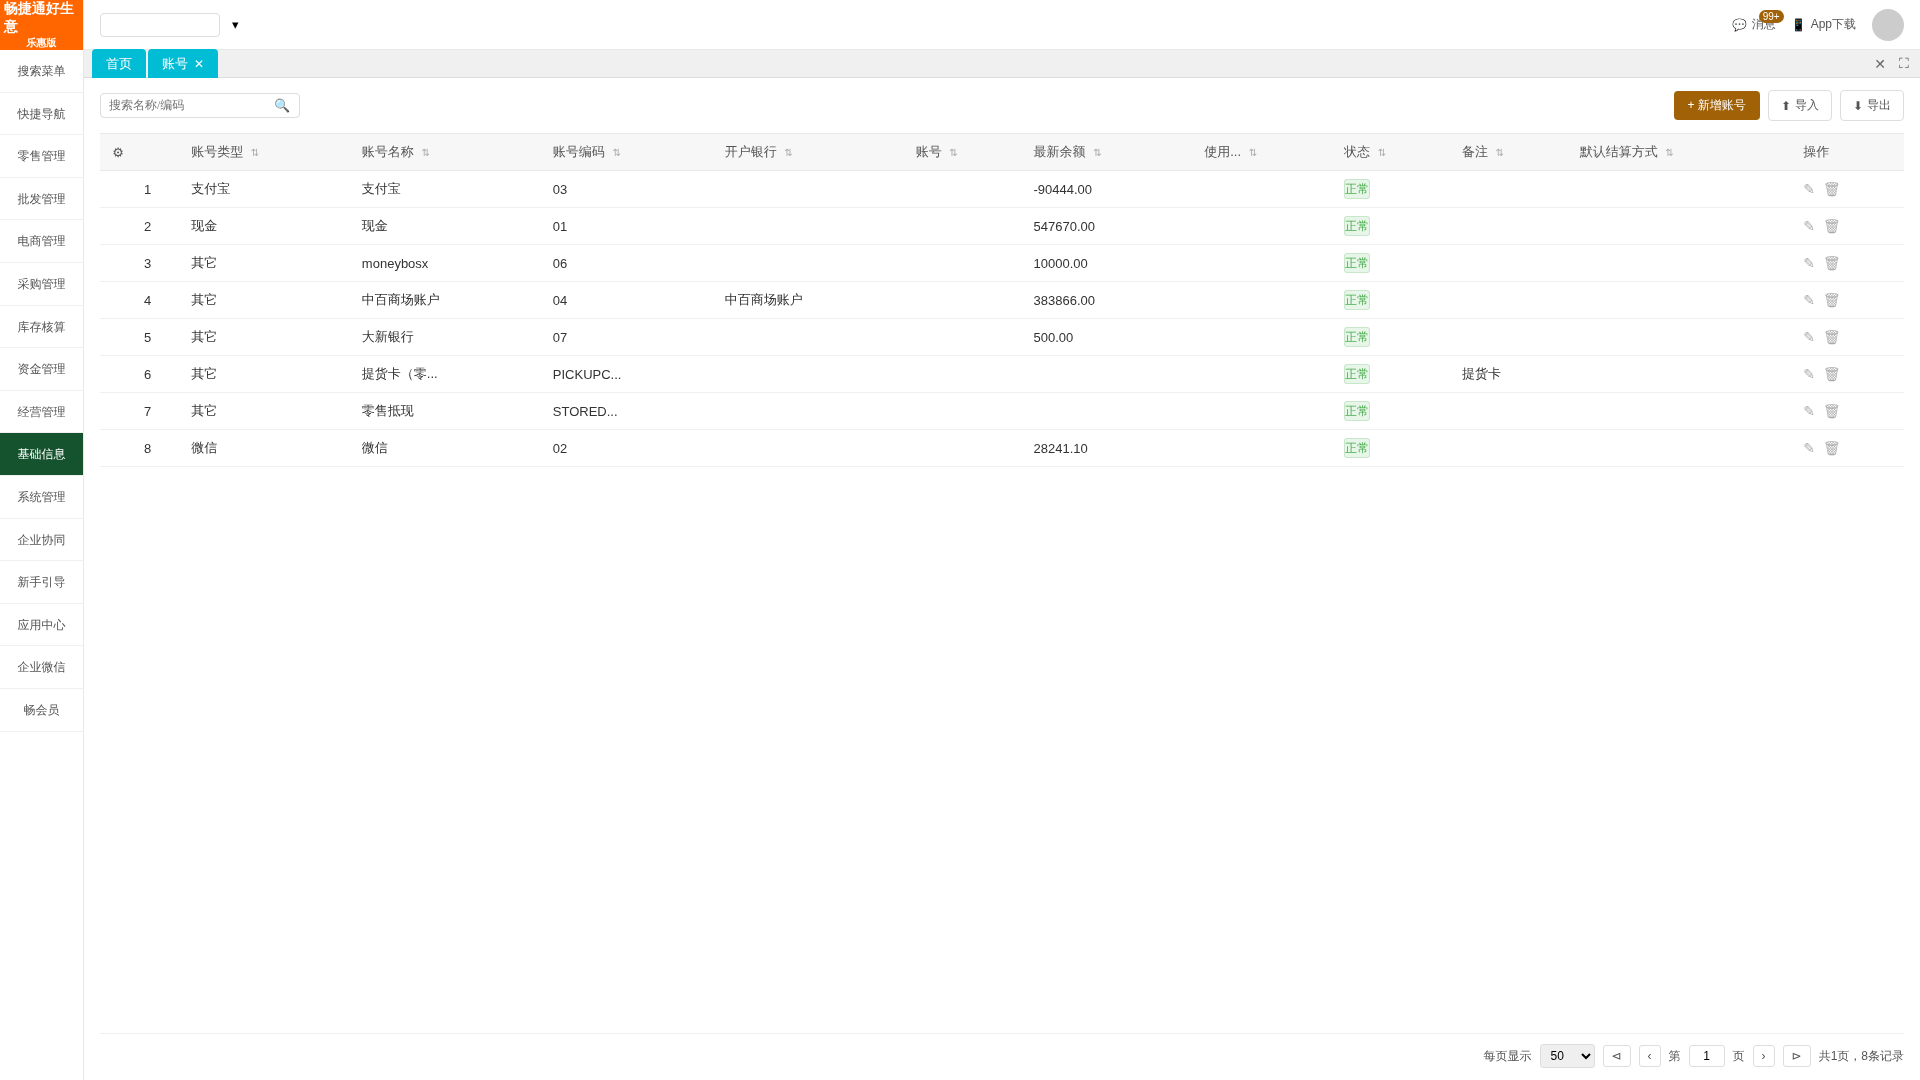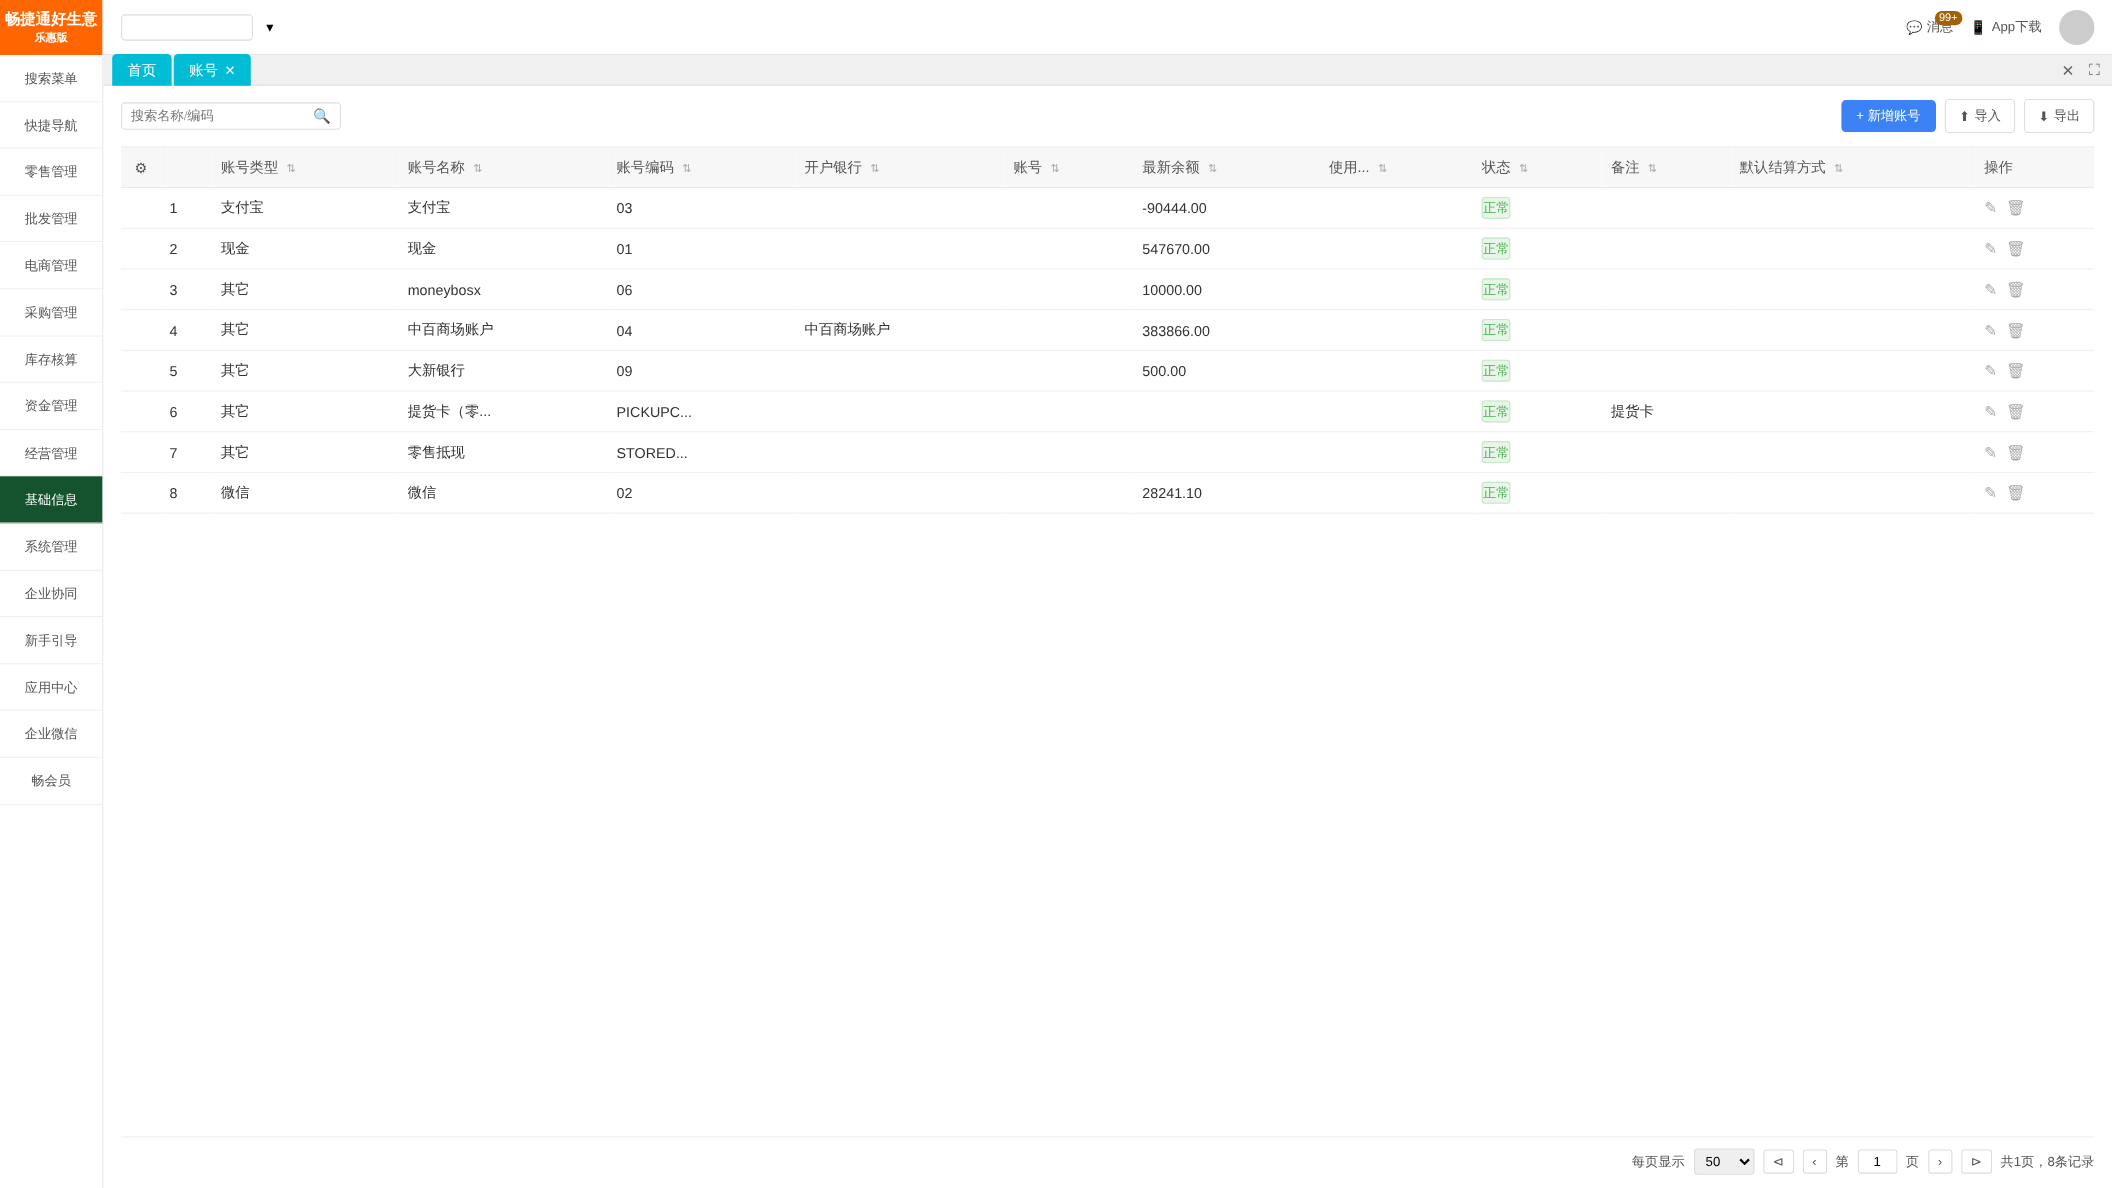--- a/index.html
+++ b/index.html
@@ -1,20 +1,20 @@
 <!DOCTYPE html>
 <html><head>
   <meta charset="utf-8">
   <style>
     * { box-sizing: border-box; margin: 0; padding: 0; }
     body { font-family: 'Microsoft YaHei', Arial, sans-serif; font-size: 13px; background: #f5f5f5; display: flex; height: 1080px; width: 1920px; overflow: hidden; }
 
     
     .sidebar {
-      width: 94px;
+      width: 84px;
       background: #fff;
       display: flex;
       flex-direction: column;
       border-right: 1px solid #e8e8e8;
       flex-shrink: 0;
     }
     .sidebar-logo {
       background: #ff6600;
       height: 50px;
       display: flex;
@@ -183,21 +183,21 @@
       width: 100%;
       font-family: Liberation Serif, serif;
     }
     .search-icon { color: #aaa; font-size: 13px; }
     .toolbar-right {
       display: flex;
       align-items: center;
       gap: 8px;
     }
     .btn-add {
-      background: #3b82f6;
+      background: #a16207;
       color: #fff;
       border: none;
       border-radius: 4px;
       padding: 6px 14px;
       font-size: 12px;
       cursor: pointer;
     }
     .btn-import, .btn-export {
       background: #fff;
       color: #555;
@@ -515,21 +515,21 @@
         <span class="action-edit">✎</span>
         <span class="action-delete">🗑</span>
       </div>
     </td>
   </tr>
             <tr>
     <td></td>
     <td>5</td>
     <td>其它</td>
     <td>大新银行</td>
-    <td>09</td>
+    <td>07</td>
     <td></td>
     <td></td>
     <td>500.00</td>
     <td></td>
     <td><span class="status-badge">正常</span></td>
     <td></td>
     <td></td>
     <td>
       <div class="action-icons">
         <span class="action-edit">✎</span>

